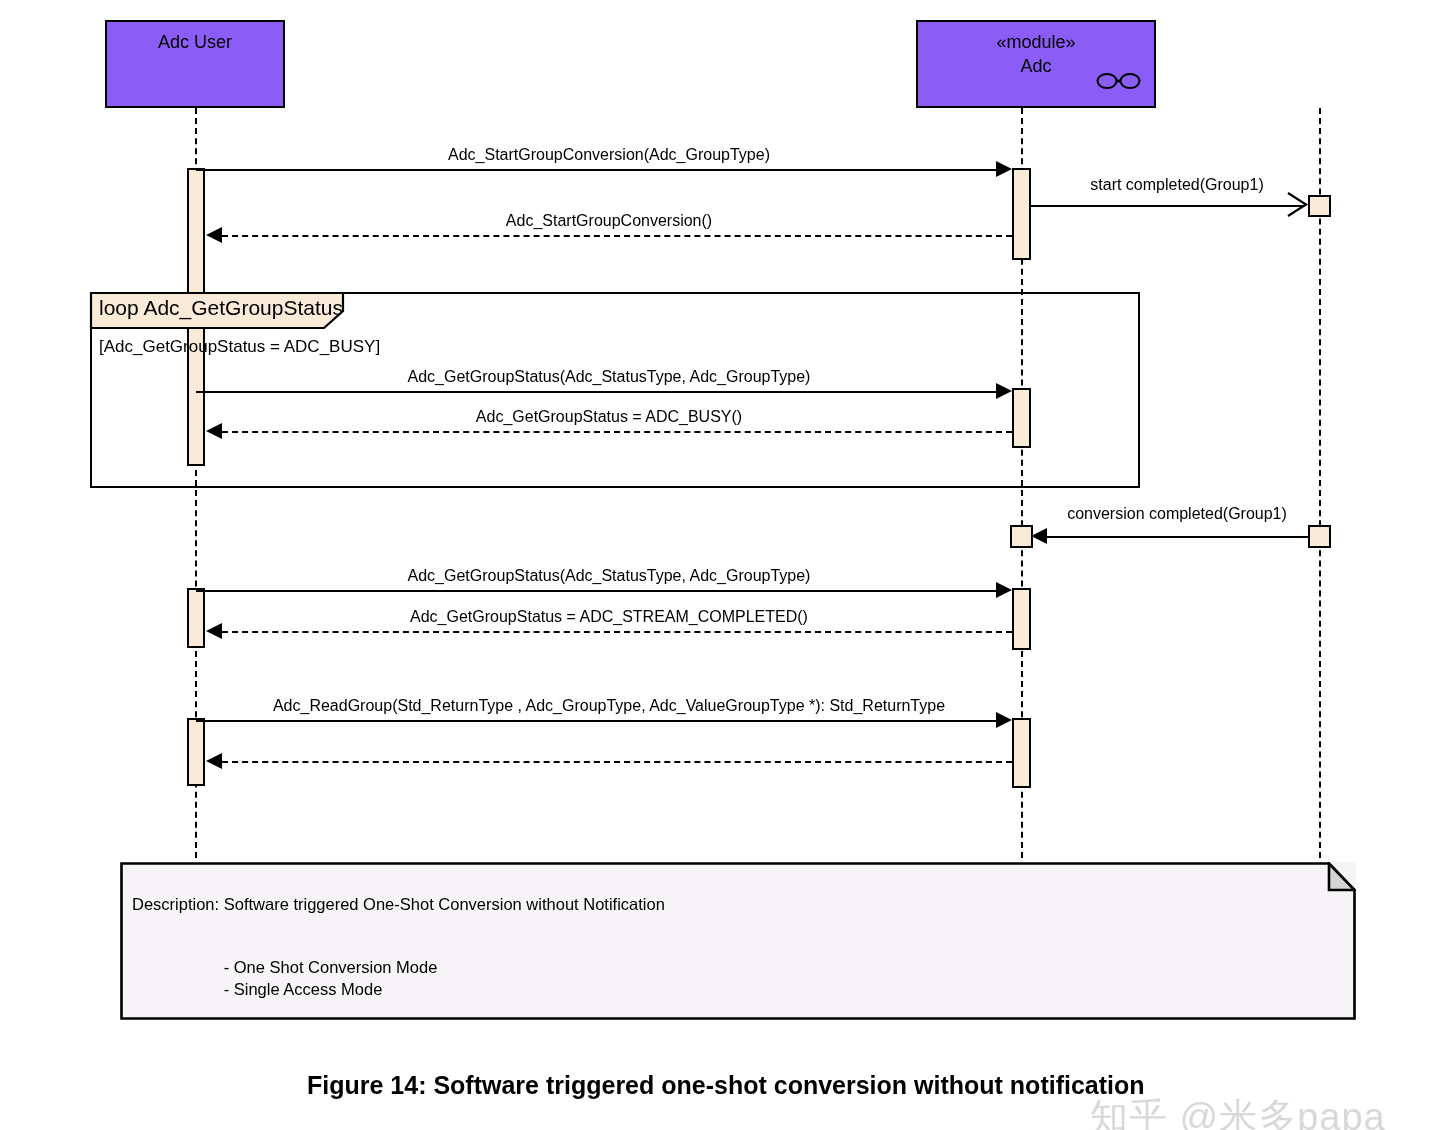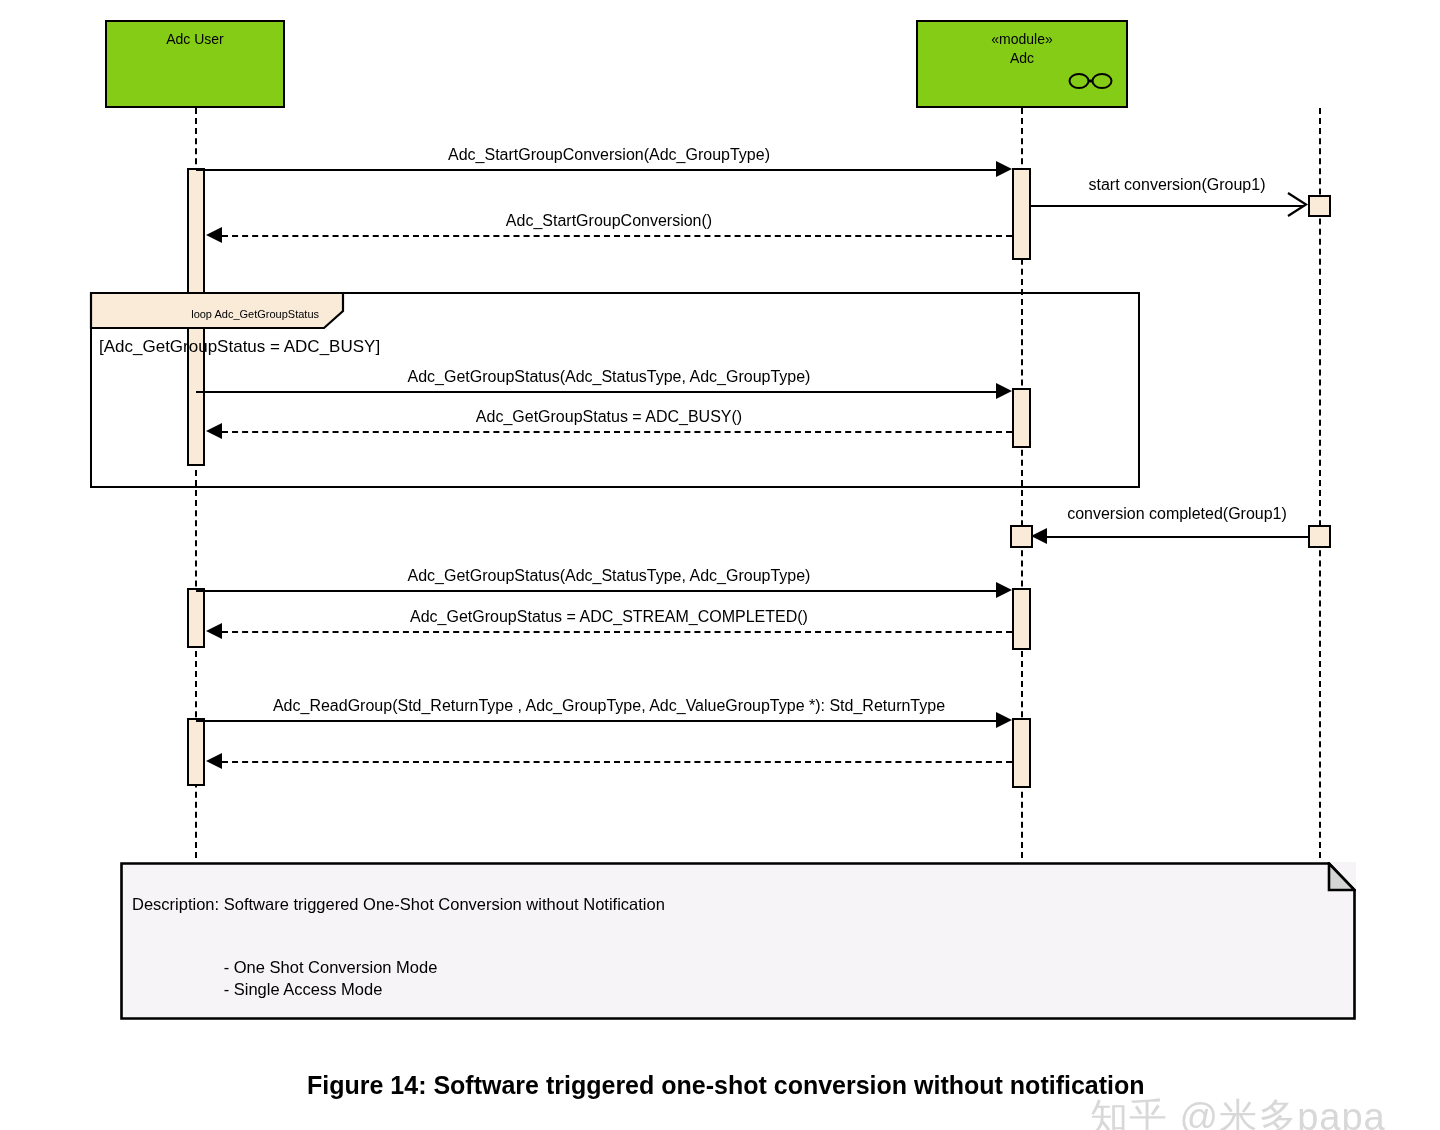--- a/index.html
+++ b/index.html
@@ -18,25 +18,25 @@
   #canvas {
     position: absolute;
     left: 0; top: 0;
     width: 1440px;
     height: 1130px;
   }
 
   
   .lifeline-box {
     position: absolute;
-    background: #84cc16;
+    background: #8b5cf6;
     border: 2.5px solid #000;
     box-sizing: border-box;
     text-align: center;
-    font-size: 14px;
+    font-size: 18px;
     line-height: 1.35;
     padding-top: 8px;
   }
   .lifeline-box .stereo { display:block; }
   .lifeline-box .nm { display:block; }
 
   
   .component-icon {
     position: absolute;
     right: 12px;
@@ -146,21 +146,21 @@
 </style>
 </head>
 <body>
 
 <div id="canvas">
 
   <div class="lifeline-box" style="left:105px; top:20px; width:180px; height:88px;">
     <span class="nm">Adc User</span>
   </div>
 
-  <div class="lifeline-box" style="left:916px; top:20px; width:212px; height:88px;">
+  <div class="lifeline-box" style="left:916px; top:20px; width:240px; height:88px;">
     <span class="stereo">«module»</span>
     <span class="nm">Adc</span>
     <svg class="component-icon" viewBox="0 0 46 18">
       <ellipse cx="11" cy="9" rx="9.5" ry="7" fill="none" stroke="#000" stroke-width="2"></ellipse>
       <ellipse cx="34" cy="9" rx="9.5" ry="7" fill="none" stroke="#000" stroke-width="2"></ellipse>
       <line x1="20" y1="9" x2="25" y2="9" stroke="#000" stroke-width="3"></line>
     </svg>
   </div>
 
 
@@ -185,36 +185,36 @@
   <div class="activation" style="left:1012px; top:718px; width:19px; height:70px;"></div>
 
   <div class="activation" style="left:1308px; top:195px; width:23px; height:22px;"></div>
 
   <div class="activation" style="left:1308px; top:525px; width:23px; height:23px;"></div>
 
   <div class="msg-label" style="left:196px; top:146px; width:826px;">Adc_StartGroupConversion(Adc_GroupType)</div>
   <div class="msg-line" style="left:196px; top:169px; width:810px;"></div>
   <div class="arrow-right" style="left:996px; top:161px;"></div>
 
-  <div class="msg-label" style="left:1034px; top:176px; width:286px;">start conversion(Group1)</div>
+  <div class="msg-label" style="left:1034px; top:176px; width:286px;">start completed(Group1)</div>
   <div class="msg-line" style="left:1031px; top:205px; width:272px;"></div>
   <svg class="open-arrow" style="left:1283px; top:191px; width:26px; height:28px;" viewBox="0 0 26 28">
     <polyline points="5,2 23,13.5 5,25" fill="none" stroke="#000" stroke-width="2.2"></polyline>
   </svg>
 
   <div class="msg-label" style="left:206px; top:212px; width:806px;">Adc_StartGroupConversion()</div>
   <div class="msg-line dashed" style="left:222px; top:235px; width:790px;"></div>
   <div class="arrow-left" style="left:206px; top:227px;"></div>
 
   <div class="fragment" style="left:90px; top:292px; width:1050px; height:196px;"></div>
 
   <svg class="fragment-tag-clip" style="left:91px; top:293px; width:252px; height:35px;" viewBox="0 0 252 35" preserveAspectRatio="none">
     <polygon points="0,0 252,0 252,18 233,35 0,35" fill="#faebd9" stroke="#000" stroke-width="2.2"></polygon>
   </svg>
-  <div class="msg-label" style="left:99px; top:308px; width:220px; text-align:right; font-size:11px;">loop Adc_GetGroupStatus</div>
+  <div class="msg-label" style="left:99px; top:296px; width:220px; text-align:left; font-size:21px;">loop Adc_GetGroupStatus</div>
 
   <div class="fragment-guard" style="left:99px; top:337px;">[Adc_GetGroupStatus = ADC_BUSY]</div>
 
   <div class="msg-label" style="left:196px; top:368px; width:826px;">Adc_GetGroupStatus(Adc_StatusType, Adc_GroupType)</div>
   <div class="msg-line" style="left:196px; top:391px; width:810px;"></div>
   <div class="arrow-right" style="left:996px; top:383px;"></div>
 
   <div class="msg-label" style="left:206px; top:408px; width:806px;">Adc_GetGroupStatus = ADC_BUSY()</div>
   <div class="msg-line dashed" style="left:222px; top:431px; width:790px;"></div>
   <div class="arrow-left" style="left:206px; top:423px;"></div>

